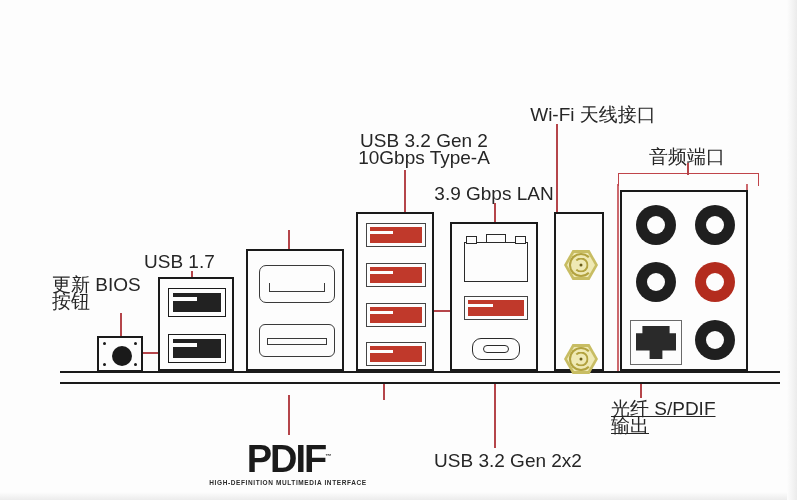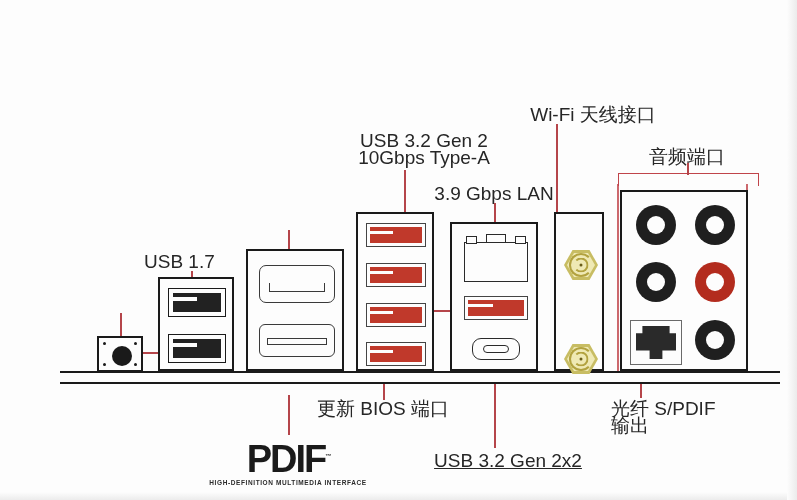--- a/index.html
+++ b/index.html
@@ -127,42 +127,45 @@
      font-family:"Liberation Sans",sans-serif;line-height:38px;}
   .hdmilogo .sub{font-size:6.5px;letter-spacing:.6px;color:#2b2b2b;margin-top:1px;font-weight:bold;}
   .hdmilogo .tm{font-size:6px;vertical-align:super;}
 </style>
 </head>
 <body>
 
 <div id="page">
 
 
+  <div class="lbl" style="left:52px;top:276px;">
+    <div>更新 BIOS</div>
+    <div>按钮</div>
+  </div>
 
   <div class="lbl" style="left:144px;top:253px;">USB 1.7</div>
 
 
   <div class="lbl c" style="left:404px;top:132px;margin-left:20px;">
     <div>USB 3.2 Gen 2</div>
     <div>10Gbps Type-A</div>
   </div>
 
   <div class="lbl c" style="left:494px;top:185px;">3.9 Gbps LAN</div>
 
   <div class="lbl c" style="left:593px;top:106px;">Wi-Fi 天线接口</div>
 
   <div class="lbl c" style="left:687px;top:148px;">音频端口</div>
 
-  <div class="lbl c" style="left:383px;top:400px;">更新 BIOS 端口</div>
-
-  <div class="lbl c" style="left:508px;top:452px;text-decoration:underline;">
+
+  <div class="lbl c" style="left:508px;top:452px;">
     <div>USB 3.2 Gen 2x2</div>
   </div>
 
-  <div class="lbl" style="left:611px;top:400px;">
+  <div class="lbl" style="left:611px;top:400px;text-decoration:underline;">
     <div>光纤 S/PDIF</div>
     <div>输出</div>
   </div>
 
   <div class="ln lnv" style="left:120px;top:313px;height:40px;"></div>
   <div class="ln lnh" style="left:120px;top:352px;width:45px;"></div>
 
   <div class="ln lnv" style="left:191px;top:271px;height:78px;"></div>
   <div class="ln lnh" style="left:167px;top:296px;width:25px;"></div>
   <div class="ln lnh" style="left:167px;top:348px;width:25px;"></div>

